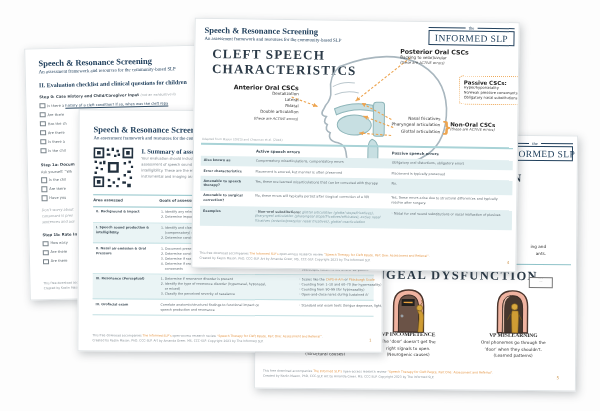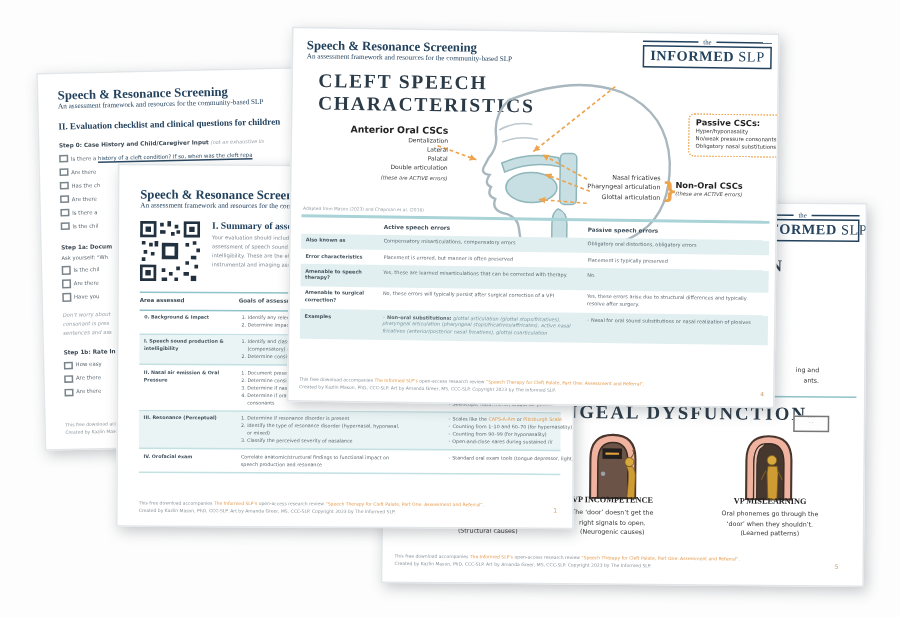--- a/index.html
+++ b/index.html
@@ -32,21 +32,21 @@
   .c-area{font-weight:bold;color:#46545e;padding:0 3px;line-height:1.5}
   .c-goals{padding:0 2px;white-space:nowrap}
   .c-tools{padding:0 2px;white-space:nowrap}
   .bull:before{content:"◦ ";color:#8a949a}
   
   .abs{position:absolute}
   .logo{text-align:center}
   .logo-the{font-family:"Liberation Serif",serif;font-size:4.5px;color:#23425e;display:flex;align-items:center;gap:3px;justify-content:center}
   .logo-the:before,.logo-the:after{content:"";flex:1;border-top:.8px solid #23425e}
   .logo-box{border:1.2px solid #23425e;padding:1.5px 4px;font-family:"Liberation Serif",serif;color:#23425e;font-size:9.5px;letter-spacing:.4px;white-space:nowrap;background:#fff}
-  .logo-informed{font-weight:bold}
+  .logo-informed{font-weight:normal}
   .bigtitle{font-family:"Liberation Serif",serif;font-weight:bold;color:#2b3a47;font-size:13px;letter-spacing:1.2px;line-height:1.18;white-space:nowrap}
   .hand-h{font-weight:bold;font-size:6.2px;color:#222;white-space:nowrap}
   .hand{font-size:4px;color:#333;line-height:1.5;white-space:nowrap}
   .hand-note{font-size:3.5px;font-style:italic;color:#444;white-space:nowrap}
   .passbox{border:1.1px dotted #eda44f;border-radius:4px;padding:2.5px 4px;background:#fff}
   .srcnote{font-size:2.9px;color:#9aa2a7;white-space:nowrap}
   .t3{font-size:3.3px;border-top:2px solid #a9d3d7}
   .t3row{display:grid;grid-template-columns:52px 136px 1fr;padding:2.6px 0;line-height:1.5}
   .t3hdr{font-weight:bold;font-size:3.8px;color:#3f4e58}
   .t3 .lbl{font-weight:bold;color:#46545e;padding:0 3px;line-height:1.45}
@@ -360,20 +360,25 @@
   </svg>
 
   <div class="abs" style="left:6px;top:64px;width:98px;text-align:right">
     <div class="hand-h">Anterior Oral CSCs</div>
     <div class="hand">Dentalization</div>
     <div class="hand">Lateral</div>
     <div class="hand">Palatal</div>
     <div class="hand">Double articulation</div>
     <div class="hand-note" style="margin-top:2px">(these are ACTIVE errors)</div>
   </div>
+  <div class="abs" style="left:205px;top:26px">
+    <div class="hand-h">Posterior Oral CSCs</div>
+    <div class="hand">Backing to velar/uvular</div>
+    <div class="hand-note">(these are ACTIVE errors)</div>
+  </div>
   <div class="abs passbox" style="left:264px;top:53px;width:52px">
     <div class="hand-h" style="font-size:5.5px">Passive CSCs:</div>
     <div class="hand" style="font-size:3.6px">Hyper/hyponasality</div>
     <div class="hand" style="font-size:3.6px">No/weak pressure consonants</div>
     <div class="hand" style="font-size:3.6px">Obligatory nasal substitutions</div>
   </div>
   <div class="abs" style="left:168px;top:94px;width:78px;text-align:right">
     <div class="hand" style="font-size:4.2px">Nasal fricatives</div>
     <div class="hand" style="font-size:4.2px">Pharyngeal articulation</div>
     <div class="hand" style="font-size:4.2px">Glottal articulation</div>

